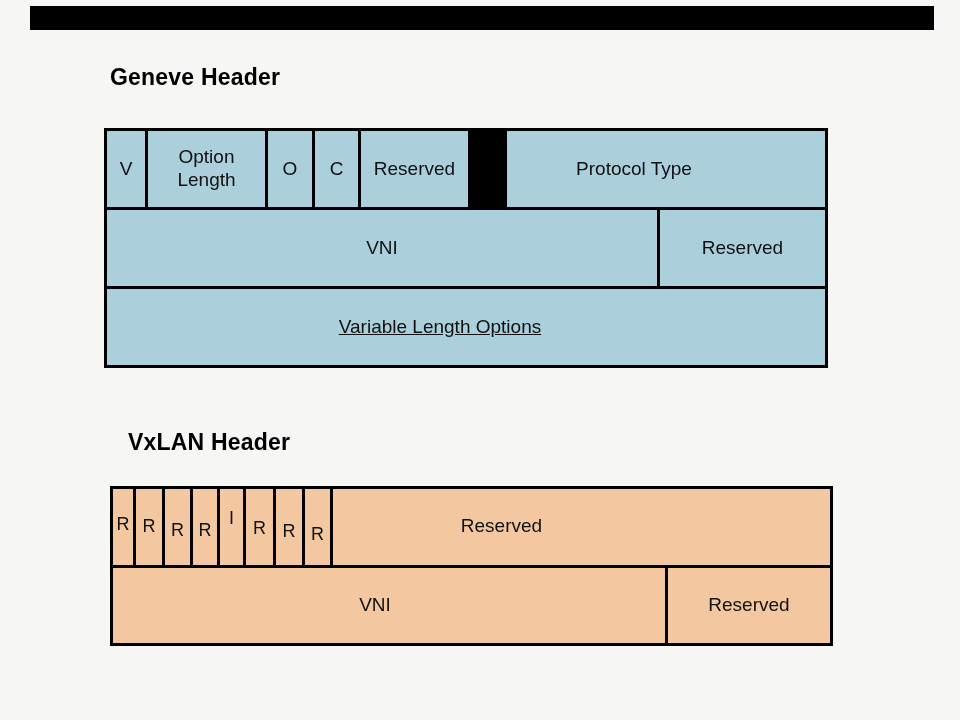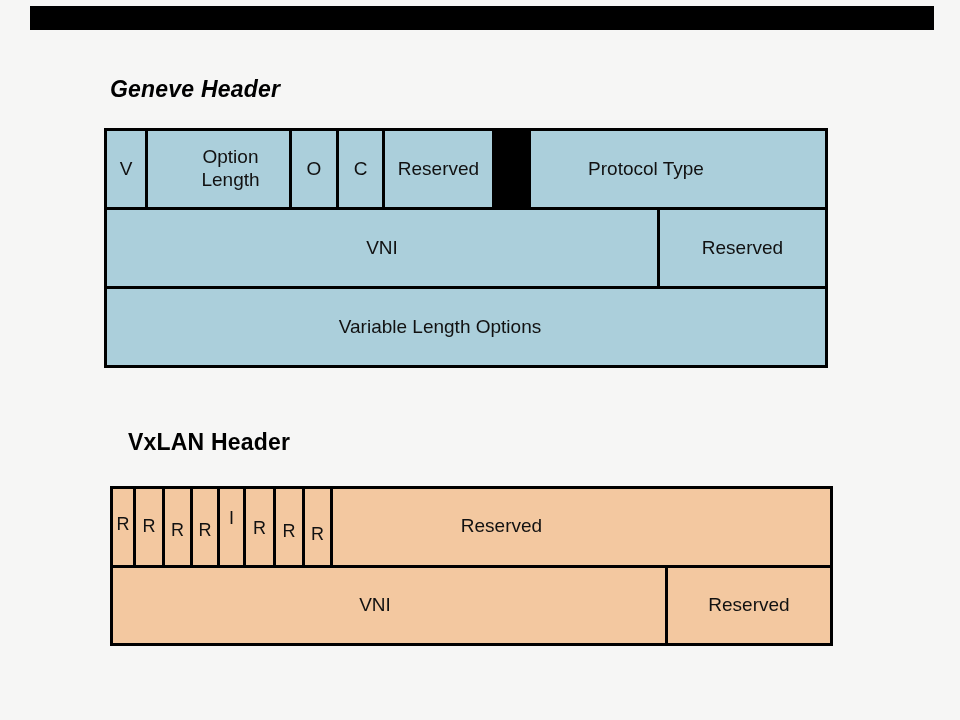--- a/index.html
+++ b/index.html
@@ -11,21 +11,21 @@
   }
   .top-bar{
     position:absolute;left:30px;top:6px;width:904px;height:24px;
     background:#000;
   }
   .section-title{
     position:absolute;
     font-size:23px;font-weight:bold;color:#000;
     letter-spacing:0.2px;white-space:nowrap;
   }
-  #geneve-title{left:110px;top:76px;font-style:italic;}
+  #geneve-title{left:110px;top:64px;}
   #vxlan-title{left:128px;top:429px;}
 
   .hdr-table{
     position:absolute;box-sizing:border-box;
     border:3px solid #000;background:#000;
     display:flex;flex-direction:column;gap:3px;
   }
   #geneve-table{left:104px;top:128px;width:724px;height:240px;}
   #vxlan-table{left:110px;top:486px;width:723px;height:160px;}
 
@@ -33,35 +33,35 @@
   .cell{
     display:flex;align-items:center;justify-content:center;
     font-size:19px;line-height:1.2;text-align:center;
     overflow:hidden;position:relative;
   }
   .geneve .cell{background:#abcfdb;}
   .vxlan .cell{background:#f3c8a0;}
 
   
   #gv-v{width:38px;flex:none;}
-  #gv-optlen{width:117px;flex:none;padding-left:24px;}
+  #gv-optlen{width:117px;flex:none;}
   #gv-o{width:44px;flex:none;}
   #gv-c{width:43px;flex:none;}
   #gv-res1{width:107px;flex:none;}
   #gv-proto{flex:1 1 0;margin-left:36px;}
   #gv-optlen .lbl{width:82px;}           
   #gv-proto .lbl{transform:translateX(-32px);}
 
   
   #gv-vni{width:550px;flex:none;}
   #gv-res2{flex:1 1 0;}
 
   
   #gv-varopts{flex:1 1 0;}
-  #gv-varopts .lbl{transform:translateX(-26px);}
+  #gv-varopts .lbl{transform:translateX(-26px);text-decoration:underline;}
 
   
   .flag-cell{flex:none;font-size:18px;}
   #vx-f0{width:20px;} #vx-f1{width:26px;} #vx-f2{width:25px;} #vx-f3{width:24px;}
   #vx-f4{width:23px;} #vx-f5{width:27px;} #vx-f6{width:26px;} #vx-f7{width:25px;}
   
   #vx-f0 .lbl{transform:translateY(-2px);}
   #vx-f1 .lbl{transform:translateY(0px);}
   #vx-f2 .lbl{transform:translateY(4px);}
   #vx-f3 .lbl{transform:translateY(4px);}

